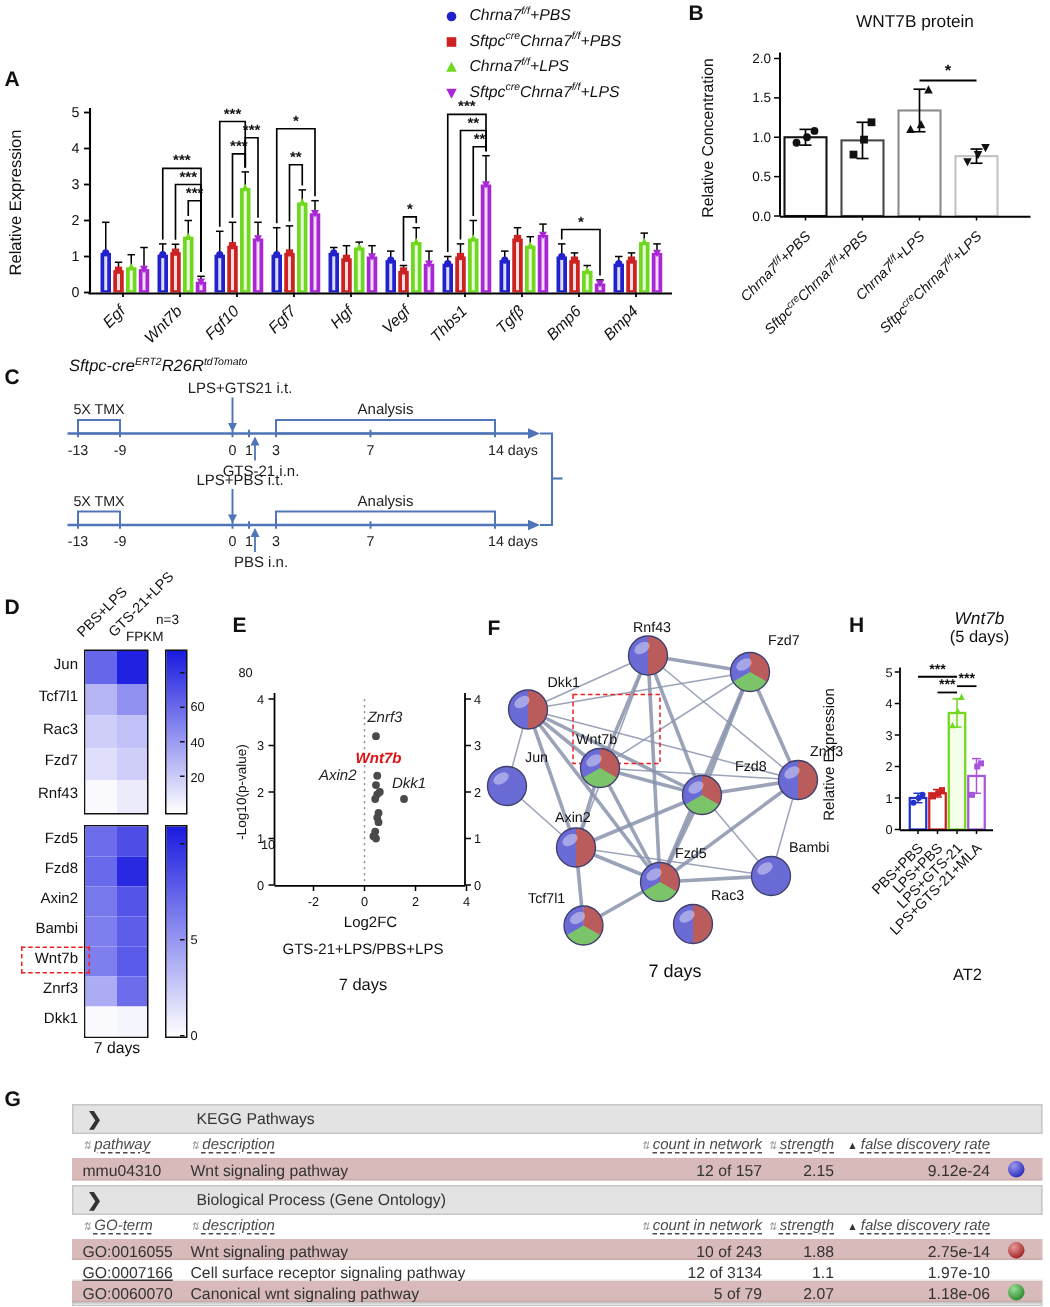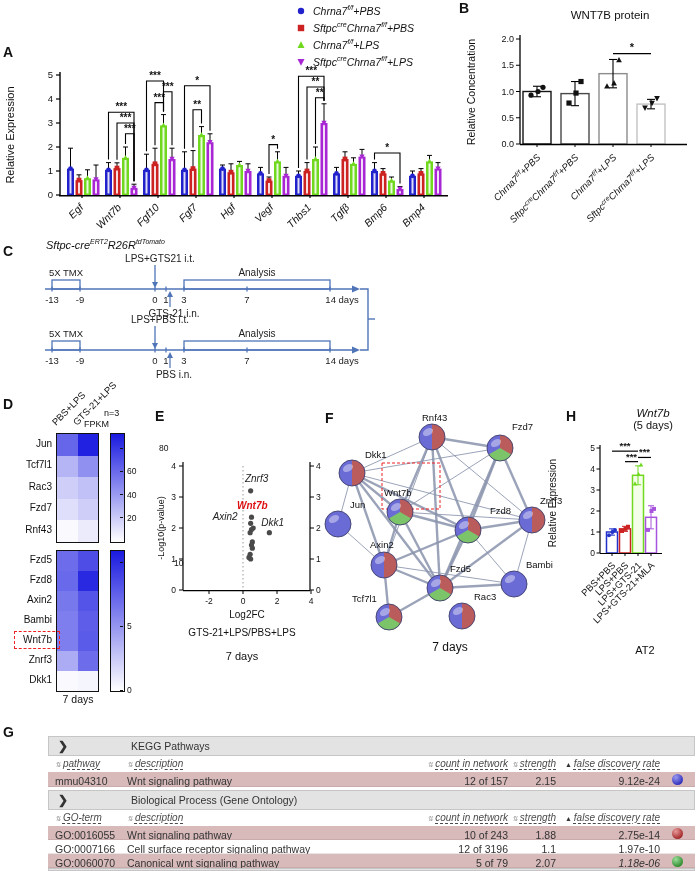--- a/index.html
+++ b/index.html
@@ -819,27 +819,27 @@
         <div class="g-cell" style="left: 7px;">GO:0016055</div>
         <div class="g-cell" style="left: 79px;">Wnt signaling pathway</div>
         <div class="g-cell right" style="left: 290px; width: 170px;">10 of 243</div>
         <div class="g-cell right" style="left: 420px; width: 88px;">1.88</div>
         <div class="g-cell right" style="left: 490px; width: 122px;">2.75e-14</div>
         <div class="g-ball" style="left: 624px; top: 1.5px; background: radial-gradient(circle at 35% 30%, rgb(232, 154, 154), rgb(162, 38, 38) 75%);"></div>
       </div>
       <div class="g-row" style="left: 48px; top: 118px; width: 647px; height: 14px; background: rgb(255, 255, 255);">
         <div class="g-cell g-link" style="left: 7px;">GO:0007166</div>
         <div class="g-cell" style="left: 79px;">Cell surface receptor signaling pathway</div>
-        <div class="g-cell right" style="left: 290px; width: 170px;">12 of 3196</div>
+        <div class="g-cell right" style="left: 290px; width: 170px;">12 of 3134</div>
         <div class="g-cell right" style="left: 420px; width: 88px;">1.1</div>
         <div class="g-cell right" style="left: 490px; width: 122px;">1.97e-10</div>
       </div>
       <div class="g-row" style="left: 48px; top: 132px; width: 647px; height: 14px; background: rgb(216, 186, 186);">
         <div class="g-cell" style="left: 7px;">GO:0060070</div>
         <div class="g-cell" style="left: 79px;">Canonical wnt signaling pathway</div>
         <div class="g-cell right" style="left: 290px; width: 170px;">5 of 79</div>
         <div class="g-cell right" style="left: 420px; width: 88px;">2.07</div>
-        <div class="g-cell right" style="left: 490px; width: 122px; font-style: italic;">1.18e-06</div>
+        <div class="g-cell right" style="left: 490px; width: 122px;">1.18e-06</div>
         <div class="g-ball" style="left: 624px; top: 1.5px; background: radial-gradient(circle at 35% 30%, rgb(154, 222, 154), rgb(46, 139, 46) 75%);"></div>
       </div>
       <div class="g-header" style="left: 48px; top: 146px; width: 647px; height: 3px;"></div>
     </div>
 </div>
 
 </body></html>

